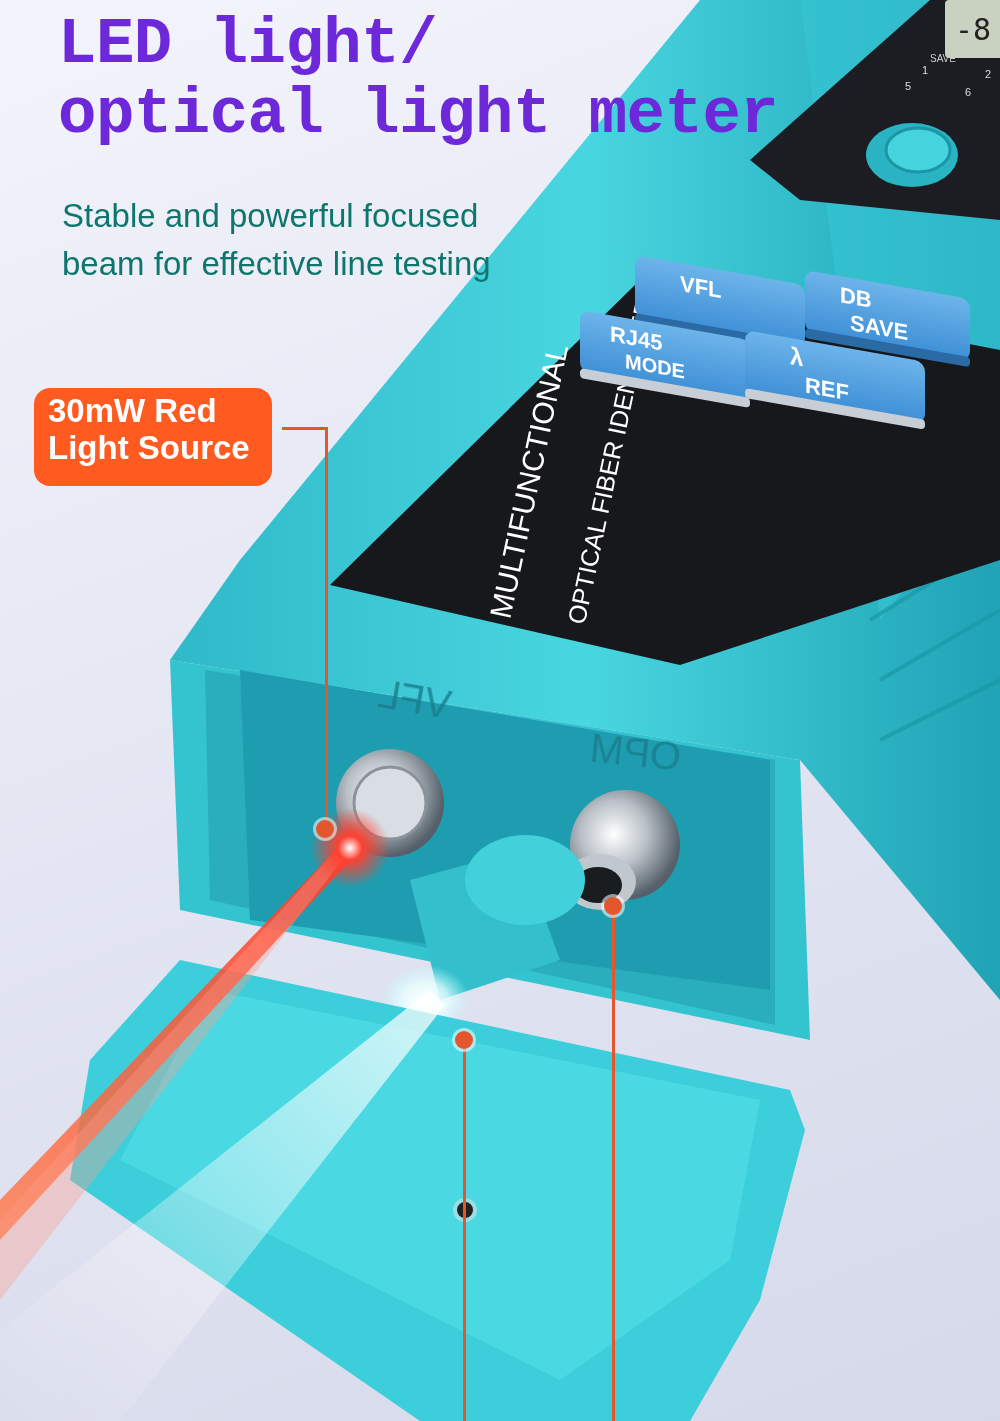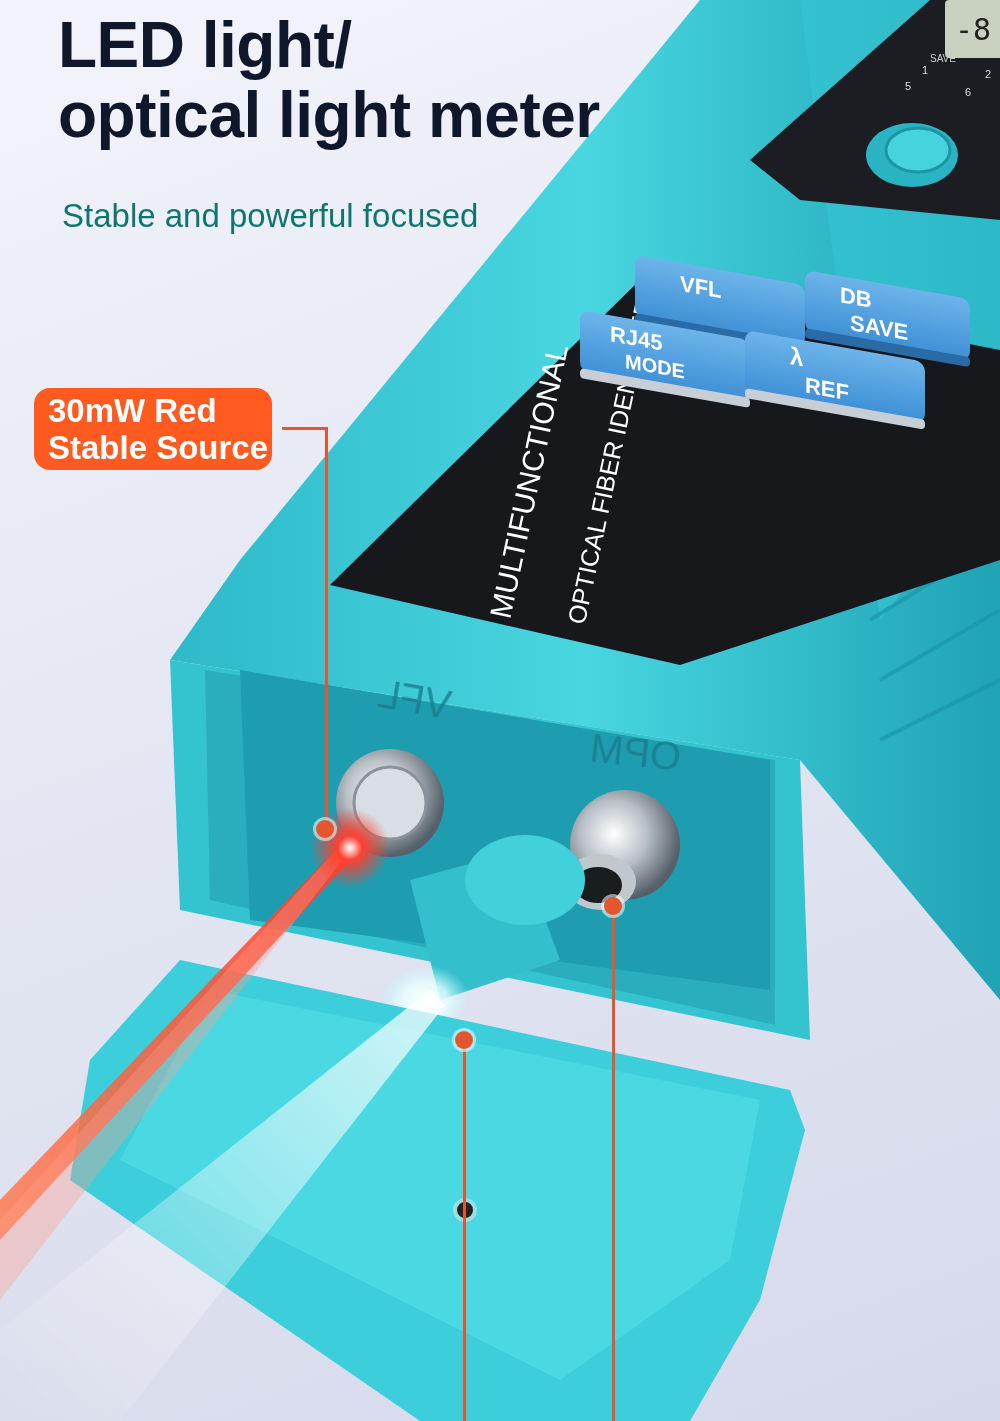--- a/index.html
+++ b/index.html
@@ -1,22 +1,22 @@
 <!DOCTYPE html>
 <html><head>
 <meta charset="utf-8">
 <style>
   html,body{margin:0;padding:0;}
   body{width:1000px;height:1421px;overflow:hidden;position:relative;
     background:linear-gradient(160deg,#f3f4fb 0%,#e6e8f4 40%,#d6d9ea 100%);
     font-family:"Liberation Sans","DejaVu Sans",sans-serif;}
   .abs{position:absolute;}
-  .title{left:58px;top:10px;color:#0f172a;font-weight:700;font-size:64px;line-height:70px;letter-spacing:-0.5px;}
+  .title{left:58px;top:10px;color:#6d28d9;font-weight:700;font-size:64px;line-height:70px;letter-spacing:-0.5px;font-family:Liberation Mono, monospace;}
   .subtitle{left:62px;top:192px;color:#0f766e;font-size:33px;line-height:48px;}
-  .badge{left:34px;top:388px;width:238px;height:82px;background:#ff5a1f;border-radius:16px;
+  .badge{left:34px;top:388px;width:238px;height:98px;background:#ff5a1f;border-radius:16px;
     color:#fff;font-weight:700;font-size:33px;line-height:37px;padding:4px 0 0 14px;box-sizing:border-box;}
   .leader{background:#e4572e;}
   .dot{width:18px;height:18px;border-radius:50%;background:#e4572e;box-shadow:0 0 0 3px rgba(255,255,255,.55);}
   svg.dev{left:0;top:0;}
 </style>
 </head>
 <body>
 
 <svg class="abs dev" width="1000" height="1421" viewBox="0 0 1000 1421">
   <defs>
@@ -138,25 +138,26 @@
   <circle cx="350" cy="848" r="40" fill="url(#glowR)"></circle>
 </svg>
 
 <div class="abs title">
   <div>LED light/</div>
   <div>optical light meter</div>
 </div>
 
 <div class="abs subtitle">
   <div>Stable and powerful focused</div>
+  <div>beam for effective line testing</div>
 </div>
 
 <div class="abs badge">
   <div>30mW Red</div>
-  <div>Stable Source</div>
+  <div>Light Source</div>
 </div>
 
 <div class="abs leader" style="left:282px;top:427px;width:46px;height:3px;"></div>
 <div class="abs leader" style="left:325px;top:427px;width:3px;height:400px;"></div>
 <div class="abs dot" style="left:316px;top:820px;"></div>
 
 <div class="abs leader" style="left:463px;top:1040px;width:3px;height:381px;"></div>
 <div class="abs dot" style="left:455px;top:1031px;"></div>
 
 <div class="abs leader" style="left:612px;top:905px;width:3px;height:516px;"></div>

